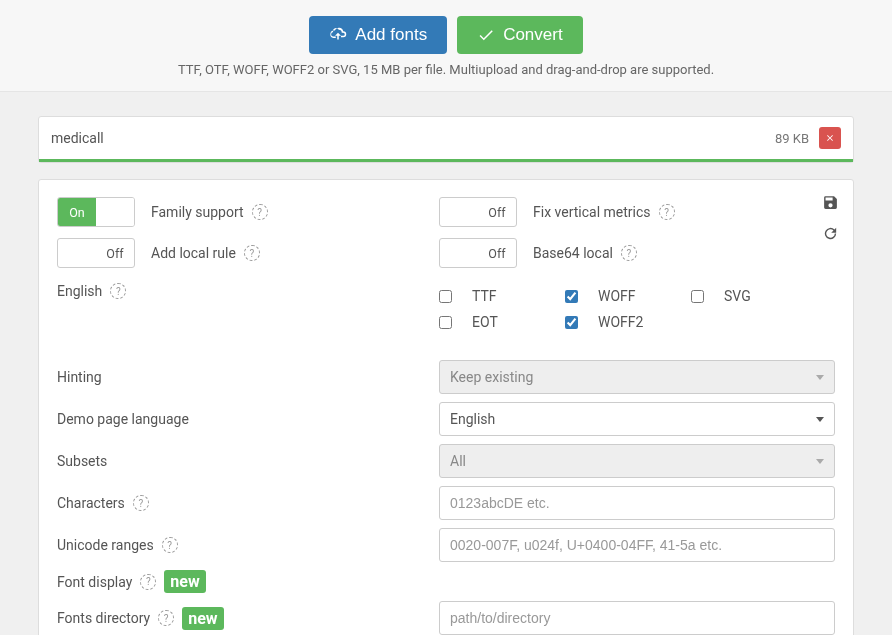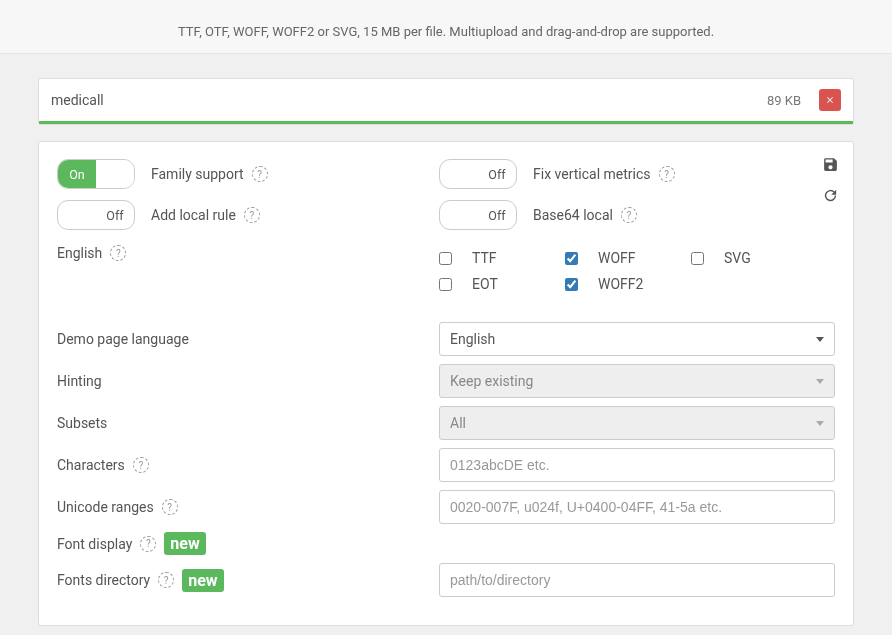--- a/index.html
+++ b/index.html
@@ -6,30 +6,30 @@
 body { font-family: -apple-system, BlinkMacSystemFont, "Segoe UI", Roboto, Arial, sans-serif; font-size: 14px; color: #555; background: #f0f0f0; }
 .page { width: 892px; height: 635px; background: #f0f0f0; position: relative; }
 .top-bar { background: #f7f7f7; border-bottom: 1px solid #e5e5e5; padding: 16px 0 14px; text-align: center; }
 .btn { display: inline-flex; align-items: center; gap: 8px; padding: 9px 20px; border-radius: 4px; font-size: 17px; font-weight: 400; cursor: pointer; border: none; text-decoration: none; }
 .btn-primary { background: #337ab7; color: #fff; }
 .btn-success { background: #5cb85c; color: #fff; }
 .btn-row { display: flex; justify-content: center; gap: 10px; }
 .hint { font-size: 13px; color: #666; margin-top: 8px; }
 .content { padding: 24px 38px 0; }
 .file-card { background: #fff; border: 1px solid #ddd; border-radius: 3px; margin-bottom: 16px; }
-.file-head { display: flex; align-items: center; padding: 10px 12px; border-bottom: 3px solid #5cb85c; gap: 8px; }
+.file-head { display: flex; align-items: center; padding: 10px 12px; border-bottom: 3px solid #5cb85c; }
 .file-name { flex: 1; color: #555; }
 .file-size { color: #777; margin-right: 10px; font-size: 13px; }
 .remove-btn { width: 22px; height: 22px; background: #d9534f; color: #fff; border-radius: 3px; display: inline-flex; align-items: center; justify-content: center; cursor: pointer; font-size: 12px; }
 .options-card { background: #fff; border: 1px solid #ddd; border-radius: 3px; padding: 16px 18px 20px; position: relative; }
 .row { display: flex; align-items: center; margin-bottom: 9px; min-height: 32px; }
 .row.tall { margin-bottom: 14px; }
 .left-col { width: 382px; display: flex; align-items: center; gap: 16px; }
 .right-col { flex: 1; display: flex; align-items: center; gap: 16px; }
-.toggle { width: 78px; height: 30px; border: 1px solid #ccc; border-radius: 11px; display: flex; overflow: hidden; cursor: pointer; background:#fff; }
+.toggle { width: 78px; height: 30px; border: 1px solid #ccc; border-radius: 3px; display: flex; overflow: hidden; cursor: pointer; background:#fff; }
 .toggle-half { flex: 1; display: flex; align-items: center; justify-content: center; font-size: 12.5px; }
 .toggle-on .toggle-half.on { background: #5cb85c; color: #fff; }
 .toggle-on .toggle-half.off { background: #fff; color: #888; }
 .toggle.off-state .toggle-half.off { color:#555; }
 .label { color: #555; display: inline-flex; align-items: center; gap: 8px; }
 .help { width: 16px; height: 16px; border: 1px dashed #999; border-radius: 50%; display: inline-flex; align-items: center; justify-content: center; font-size: 10px; color: #999; cursor: pointer; }
 .checkbox-grid { display: flex; flex-wrap: wrap; width: 382px; }
 .checkbox-item { display: flex; align-items: center; gap: 20px; width: 126px; height: 26px; }
 .checkbox-item input { width: 13px; height: 13px; accent-color: #337ab7; }
 .form-row { display: flex; align-items: center; margin-bottom: 8px; }
@@ -45,20 +45,38 @@
 .side-icons { position: absolute; right: 14px; top: 14px; display: flex; flex-direction: column; gap: 14px; }
 .side-icon { color: #666; cursor: pointer; font-size: 17px; }
 .spacer-v { height: 16px; }
 svg { display: block; }
 </style>
 </head>
 <body>
 <div class="page">
 
 <div class="top-bar">
+  <div class="btn-row">
+    <button class="btn btn-primary">
+      <span>
+        <svg width="18" height="18" viewBox="0 0 24 24" fill="white">
+              <path d="M19 15a4 4 0 0 0 0-8 6 6 0 0 0-11.3-1A5 5 0 0 0 6 16h3v-2H6a3 3 0 0 1-.4-6A4 4 0 0 1 13 5a4 4 0 0 1 4 4h2a2 2 0 0 1 0 4h-3v2h3zM12 9l-4 4h3v5h2v-5h3l-4-4z"></path>
+            </svg>
+      </span>
+      <span>Add fonts</span>
+    </button>
+    <button class="btn btn-success">
+      <span>
+        <svg width="18" height="18" viewBox="0 0 24 24" fill="white">
+              <path d="M9 16.2l-4.2-4.2-1.4 1.4L9 19 21 7l-1.4-1.4z"></path>
+            </svg>
+      </span>
+      <span>Convert</span>
+    </button>
+  </div>
   <div class="hint">TTF, OTF, WOFF, WOFF2 or SVG, 15 MB per file. Multiupload and drag-and-drop are supported.</div>
 </div>
 
 <div class="content">
 
   <div class="file-card">
     <div class="file-head">
       <span class="file-name">medicall</span>
       <span class="file-size">89 KB</span>
       <span class="remove-btn">
@@ -160,40 +178,40 @@
                 <input type="checkbox" checked="" style="">
                 <span>WOFF2</span>
               </label>
         </div>
       </div>
     </div>
 
     <div class="spacer-v"></div>
 
     <div class="form-row">
+      <div class="form-label">Hinting</div>
+      <div class="control">
+        <div class="select disabled">
+          <span>Keep existing</span>
+          <span class="caret"></span>
+        </div>
+      </div>
+    </div>
+
+    <div class="form-row">
       <div class="form-label">Demo page language</div>
       <div class="control">
         <div class="select">
           <span>English</span>
           <span class="caret"></span>
         </div>
       </div>
     </div>
 
     <div class="form-row">
-      <div class="form-label">Hinting</div>
-      <div class="control">
-        <div class="select disabled">
-          <span>Keep existing</span>
-          <span class="caret"></span>
-        </div>
-      </div>
-    </div>
-
-    <div class="form-row">
       <div class="form-label">Subsets</div>
       <div class="control">
         <div class="select disabled">
           <span>All</span>
           <span class="caret"></span>
         </div>
       </div>
     </div>
 
     <div class="form-row">

